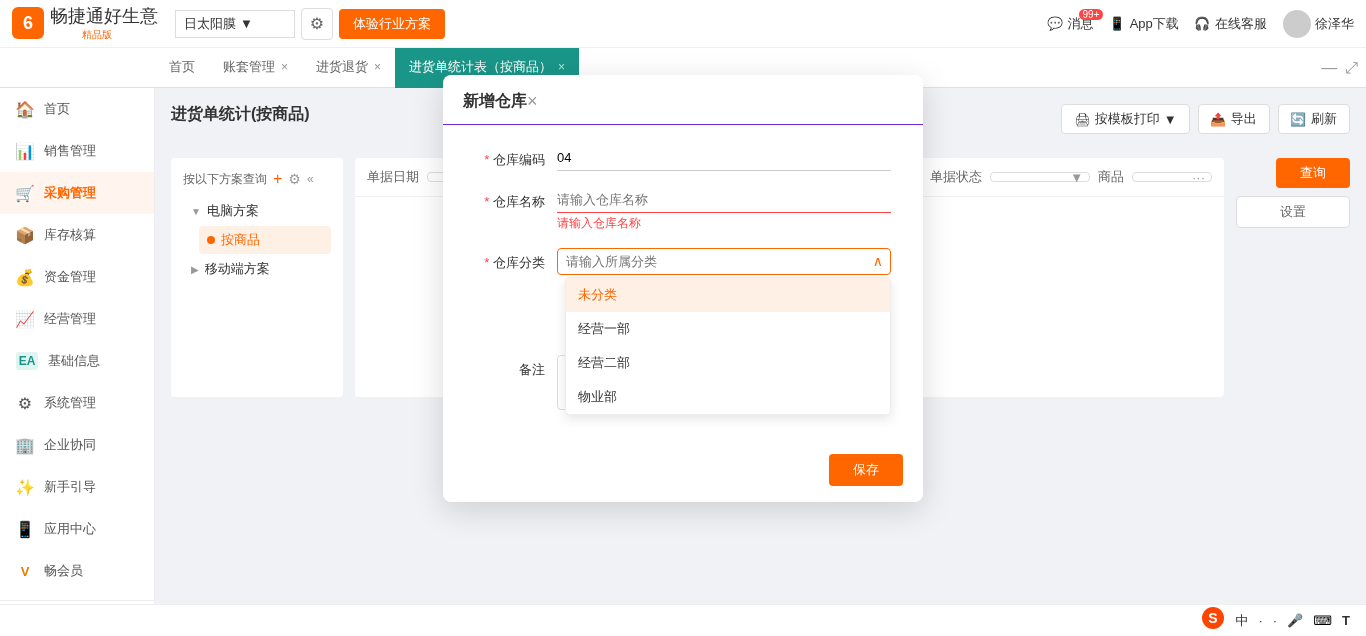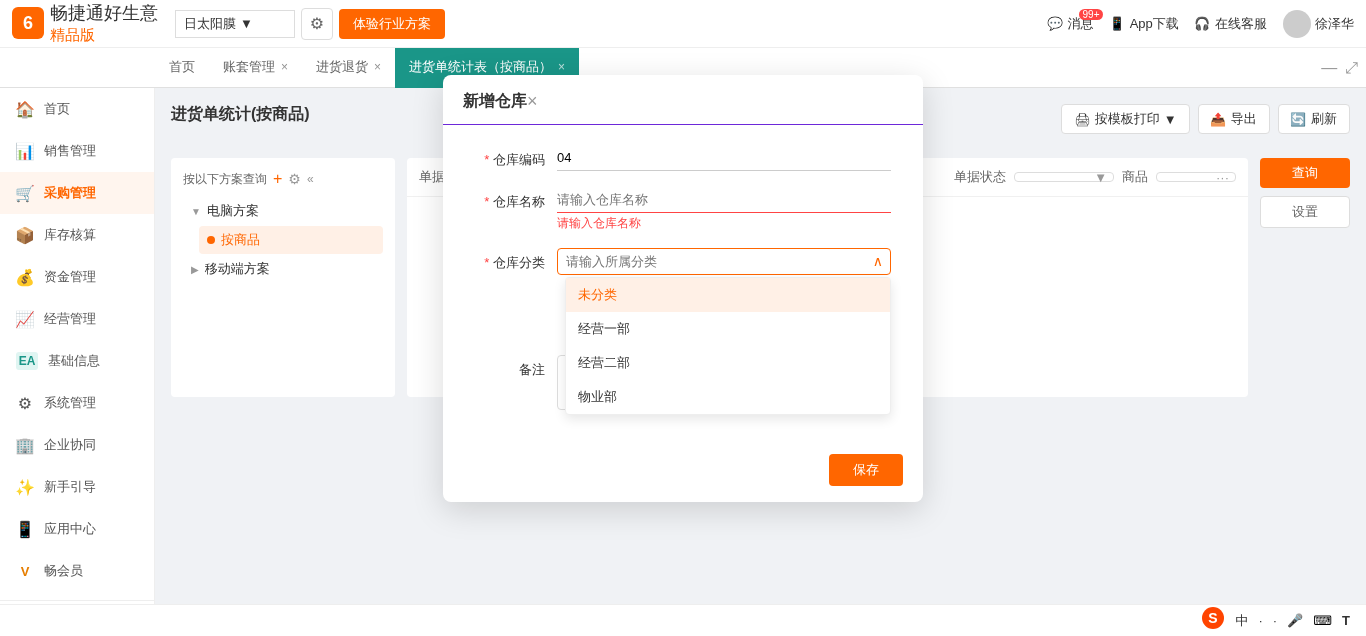--- a/index.html
+++ b/index.html
@@ -22,21 +22,21 @@
       width: 155px;
     }
     .logo-icon {
       width: 32px; height: 32px;
       background: #ff6600;
       border-radius: 6px;
       display: flex; align-items: center; justify-content: center;
       color: #fff; font-size: 18px; font-weight: bold;
     }
     .logo-text { font-size: 18px; color: #333; line-height: 1.3; }
-    .logo-sub { font-size: 15px; color: #ff6600; }
+    .logo-sub { font-size: 10px; color: #ff6600; margin-left: 32px; }
     .header-search {
       display: flex; align-items: center; gap: 6px;
       flex: 1;
     }
     .store-select {
       border: 1px solid #ddd; border-radius: 0;
       padding: 4px 8px; font-size: 13px; color: #333;
       display: flex; align-items: center; gap: 4px;
       cursor: pointer; background: #fff; min-width: 120px;
     }
@@ -134,21 +134,21 @@
     .tree-sub-item {
       display: flex; align-items: center; gap: 6px; padding: 5px 8px;
       font-size: 13px; cursor: pointer; color: #333; border-radius: 4px;
     }
     .tree-sub-item.active { background: #fff0e6; color: #ff6600; }
     .orange-dot { width: 8px; height: 8px; background: #ff6600; border-radius: 50%; }
 
     
     .btn-query {
       background: #ff6600; color: #fff; border: none; border-radius: 4px;
-      padding: 6px 32px; font-size: 13px; cursor: pointer;
+      padding: 6px 24px; font-size: 13px; cursor: pointer; margin-left: 40px;
     }
     .btn-settings {
       background: #fff; color: #666; border: 1px solid #ddd; border-radius: 4px;
       padding: 6px 16px; font-size: 13px; cursor: pointer;
     }
 
     
     .empty-state {
       display: flex; flex-direction: column; align-items: center; justify-content: center;
       height: 200px; color: #bbb; font-size: 13px; gap: 8px;
@@ -367,21 +367,21 @@
             </button>
             <button class="toolbar-btn">
               <span>🔄</span>
               <span>刷新</span>
             </button>
           </div>
         </div>
 
         <div style="display:flex;gap:12px;position:relative;">
 
-          <div style="width:224px;background:#fff;border-radius:4px;padding:12px;flex-shrink:0;">
+          <div style="width:172px;background:#fff;border-radius:4px;padding:12px;flex-shrink:0;">
             <div style="display:flex;align-items:center;gap:6px;margin-bottom:8px;">
               <span style="font-size:12px;color:#666;">按以下方案查询</span>
               <span style="color:#ff6600;cursor:pointer;font-size:16px;">+</span>
               <span style="color:#999;cursor:pointer;font-size:14px;">⚙</span>
               <span style="color:#999;cursor:pointer;font-size:12px;">«</span>
             </div>
 
             <div class="tree-item">
               <span class="arrow">▼</span>
               <span>电脑方案</span>

